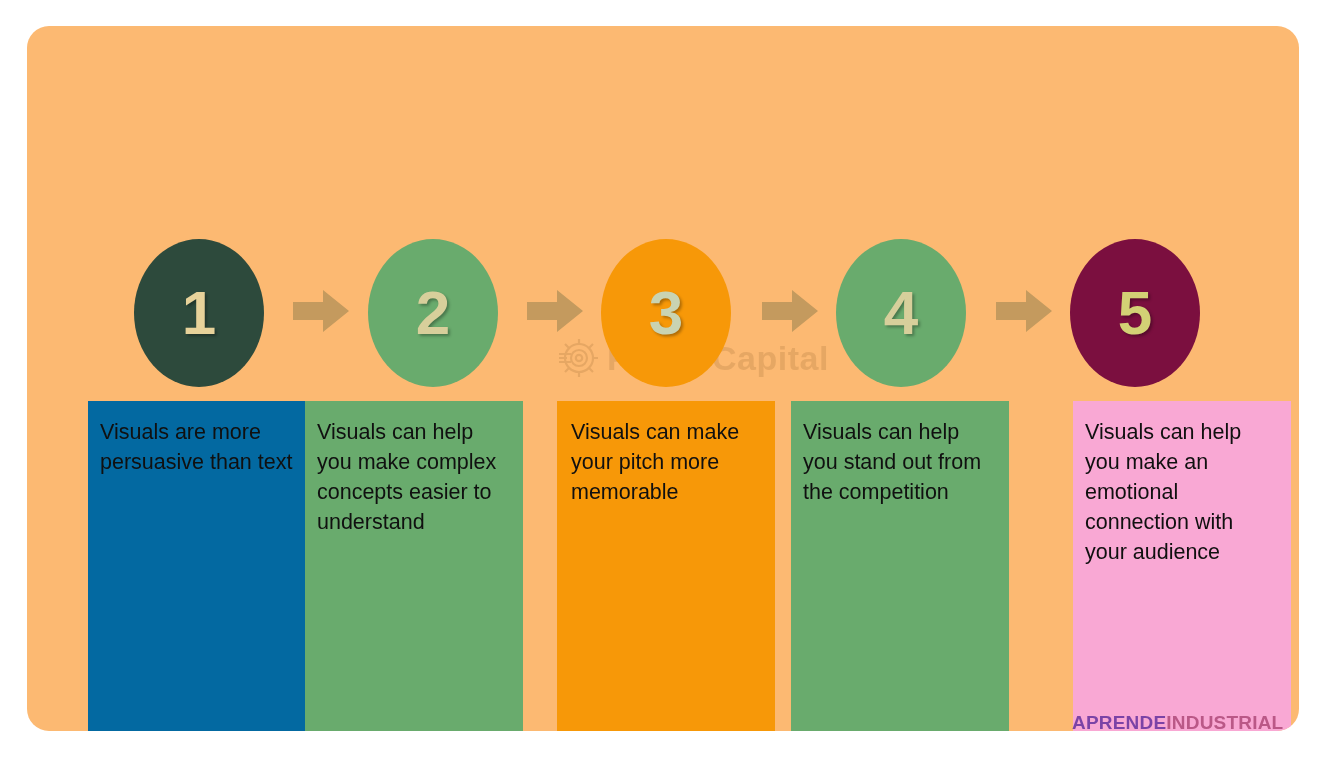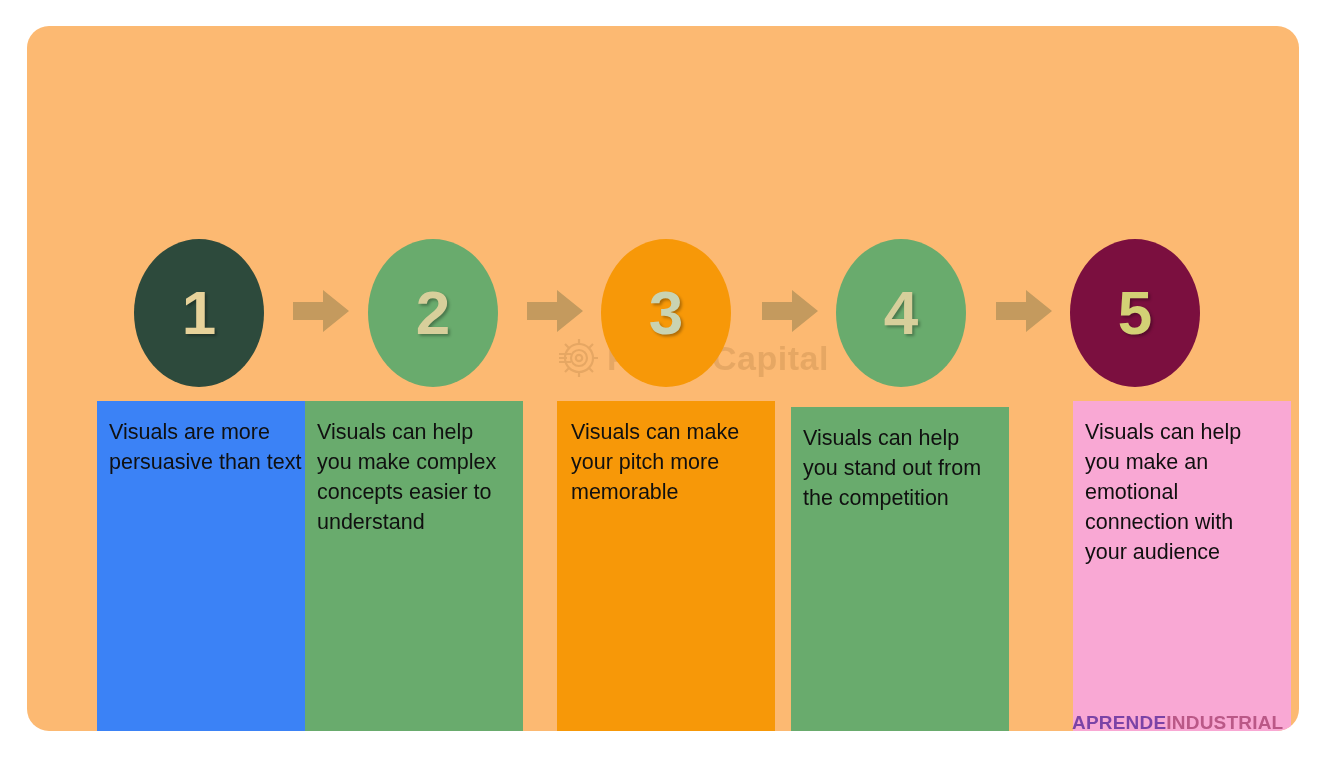--- a/index.html
+++ b/index.html
@@ -142,39 +142,39 @@
         </g>
       </svg>
     </span>
     <span class="wm-text" style="color: rgb(176, 121, 63);">FasterCapital</span>
   </div>
 
   <div id="steps-layer">
       <div class="step-circle" style="left: 107px; background: rgb(45, 74, 60);">
         <span class="step-number" style="color: rgb(231, 210, 154);">1</span>
       </div>
-      <div class="step-box" style="left: 70px; background: #3b82f6;">
+      <div class="step-box" style="left: 61px; background: #0369a1;">
         <div class="step-text" style="color: rgb(16, 16, 16);">Visuals are more persuasive than text</div>
       </div>
       <div class="step-circle" style="left: 341px; background: rgb(105, 171, 109);">
         <span class="step-number" style="color: rgb(215, 207, 155);">2</span>
       </div>
       <div class="step-box" style="left: 278px; background: rgb(105, 171, 109);">
         <div class="step-text" style="color: rgb(16, 16, 16);">Visuals can help you make complex concepts easier to understand</div>
       </div>
       <div class="step-circle" style="left: 574px; background: rgb(247, 152, 8);">
         <span class="step-number" style="color: rgb(201, 211, 178);">3</span>
       </div>
       <div class="step-box" style="left: 530px; background: rgb(247, 152, 8); padding-left: 14px;">
         <div class="step-text" style="color: rgb(16, 16, 16);">Visuals can make your pitch more memorable</div>
       </div>
       <div class="step-circle" style="left: 809px; background: rgb(105, 171, 109);">
         <span class="step-number" style="color: rgb(215, 207, 155);">4</span>
       </div>
-      <div class="step-box" style="left: 764px; background: rgb(105, 171, 109); margin-top: 6px;">
+      <div class="step-box" style="left: 764px; background: rgb(105, 171, 109);">
         <div class="step-text" style="color: rgb(16, 16, 16);">Visuals can help you stand out from the competition</div>
       </div>
       <div class="step-circle" style="left: 1043px; background: rgb(123, 15, 63);">
         <span class="step-number" style="color: rgb(211, 209, 117);">5</span>
       </div>
       <div class="step-box" style="left: 1046px; background: #f9a8d4;">
         <div class="step-text" style="color: rgb(16, 16, 16);">Visuals can help you make an emotional connection with your audience</div>
       </div>
       <div class="arrow" style="left: 266px;"><svg width="56" height="46" viewBox="0 0 56 46">
           <polygon points="0,14 30,14 30,2 56,23 30,44 30,32 0,32" fill="#c49a5e"></polygon>

